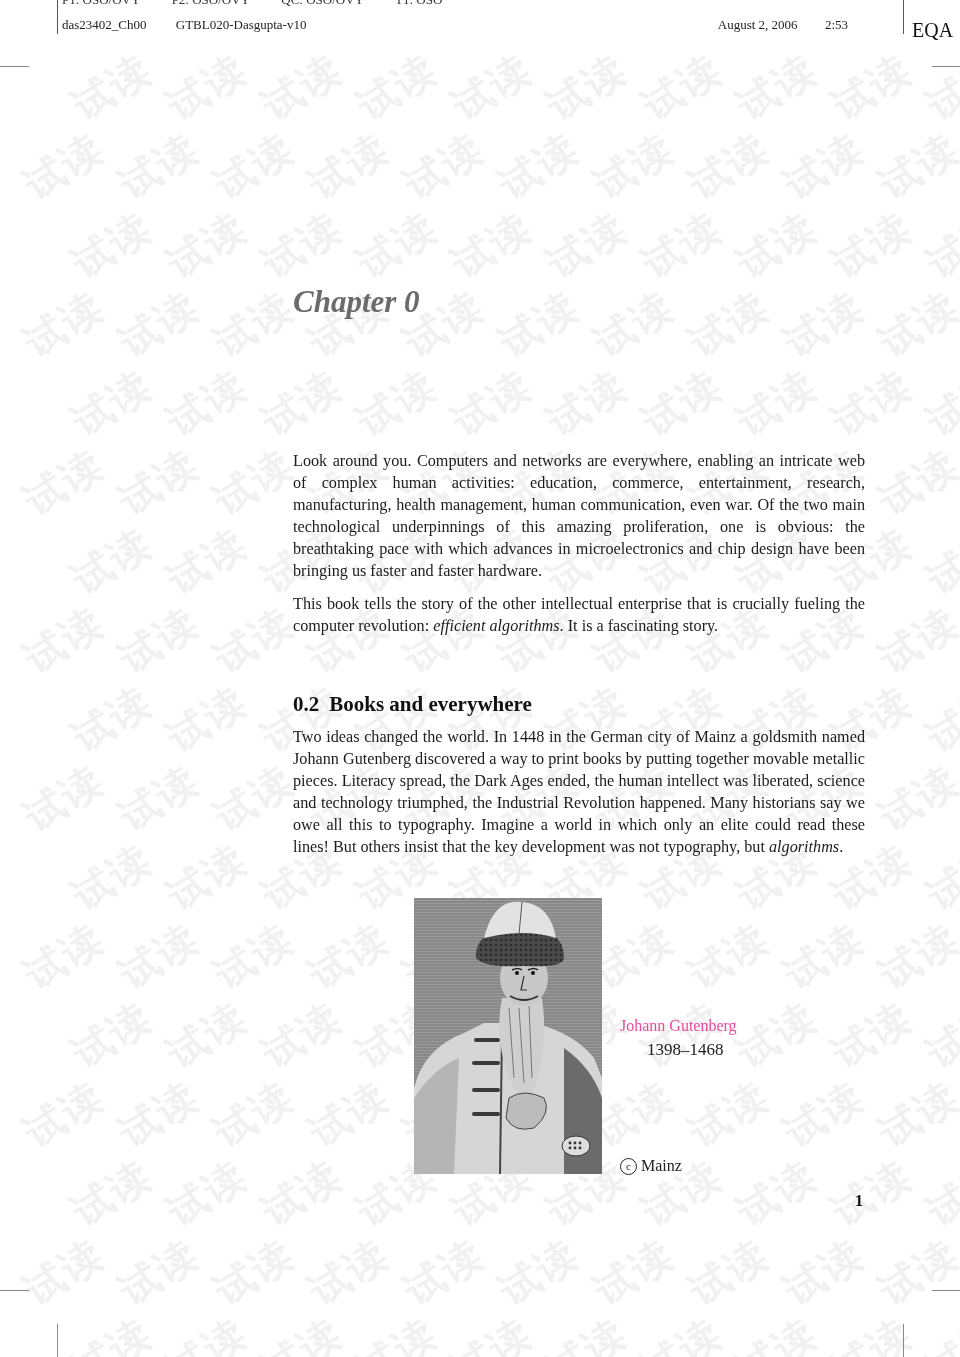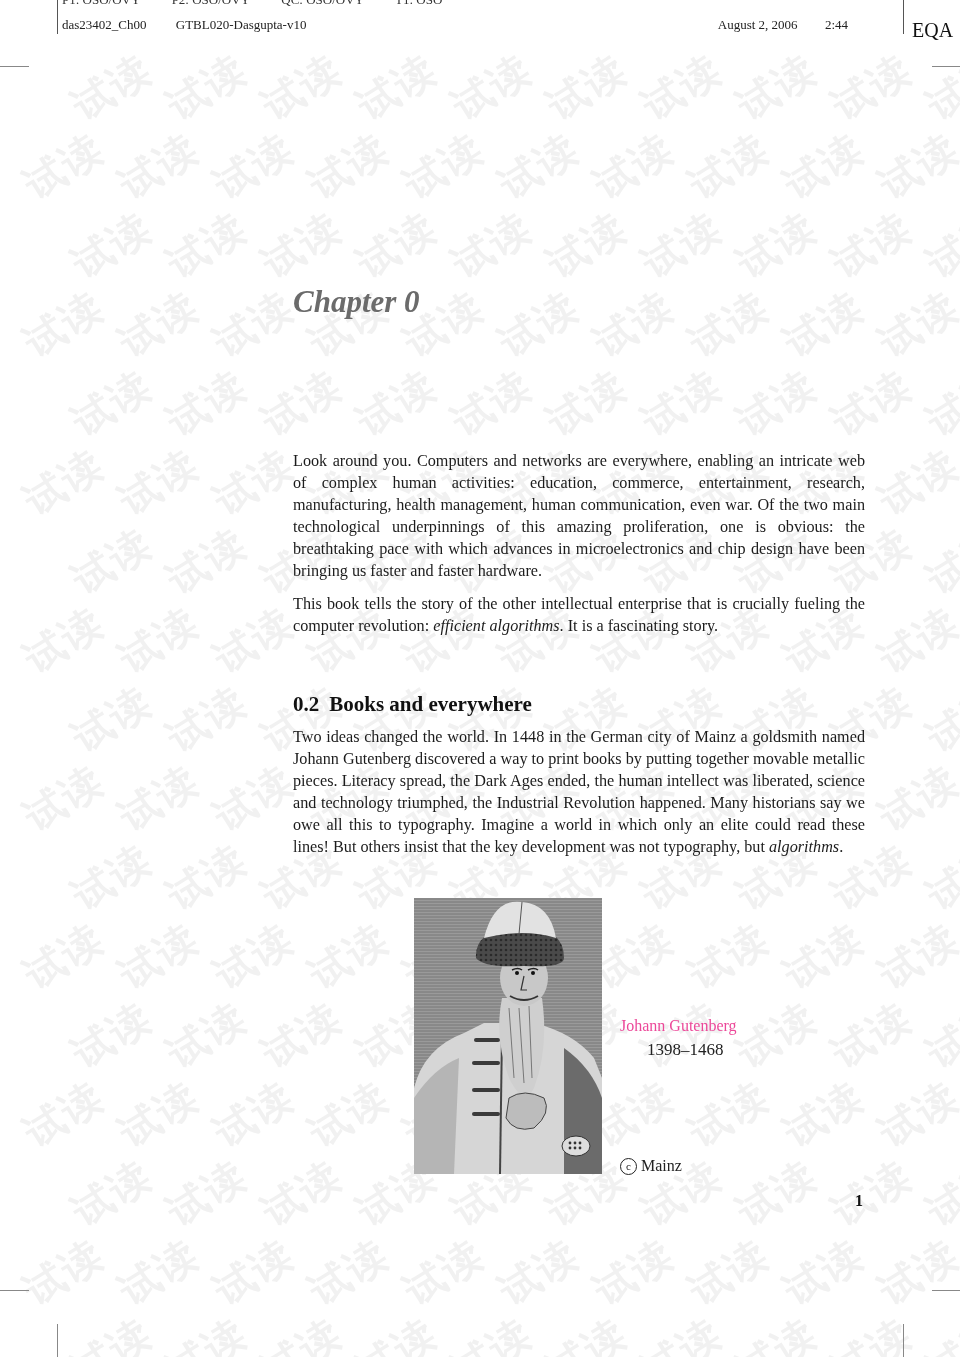--- a/index.html
+++ b/index.html
@@ -253,21 +253,21 @@
     <span>QC: OSO/OVY</span>
     <span>T1: OSO</span>
   </div>
   <div class="vrule-left"></div>
   <div class="slug-line">
     <span>das23402_Ch00</span>
     <span>GTBL020-Dasgupta-v10</span>
   </div>
   <div class="slug-right">
     <span class="date">August 2, 2006</span>
-    <span>2:44</span>
+    <span>2:53</span>
   </div>
   <div class="vrule-right"></div>
   <div class="eqa">EQA</div>
 
   <div class="crop" style="left:0;top:66px;width:29px;"></div>
   <div class="crop" style="left:932px;top:66px;width:28px;"></div>
   <div class="crop" style="left:0;top:1290px;width:29px;"></div>
   <div class="crop" style="left:932px;top:1290px;width:28px;"></div>
   <div class="crop-v" style="left:57px;top:1324px;height:33px;"></div>
   <div class="crop-v" style="left:903px;top:1324px;height:33px;"></div>

